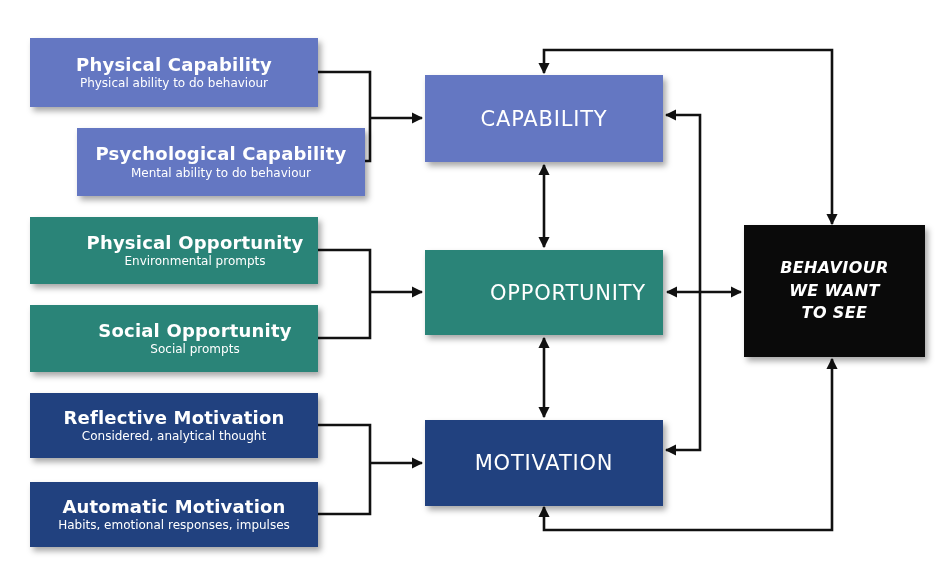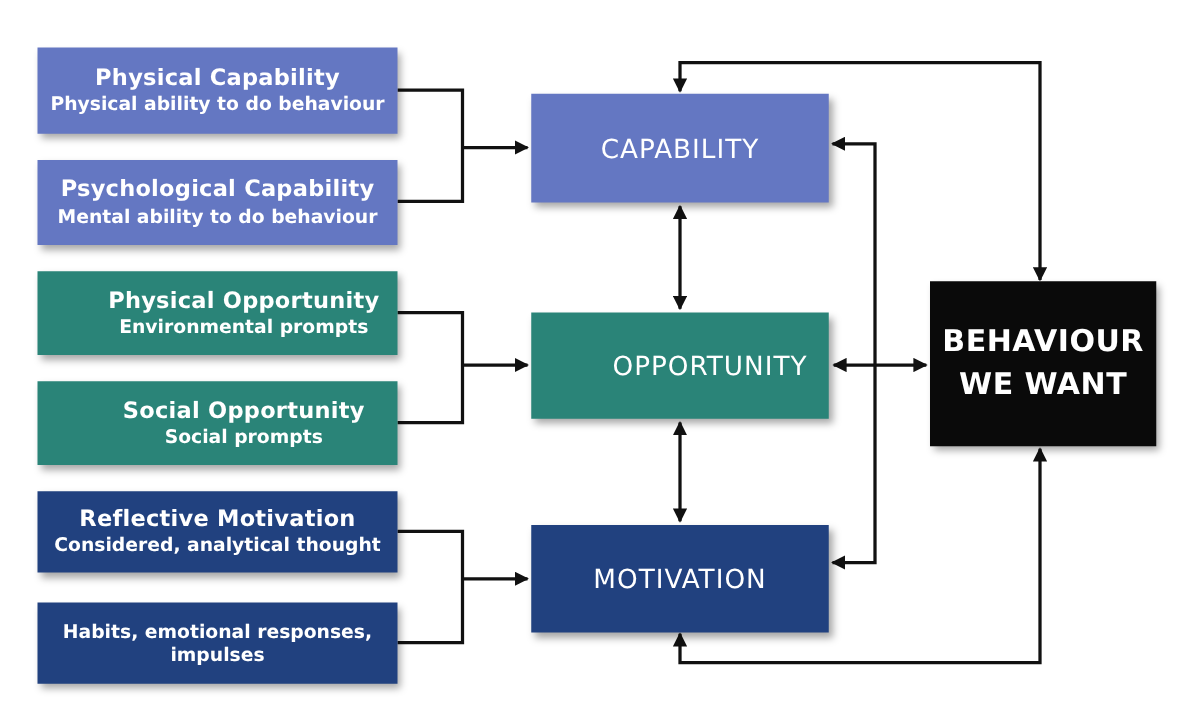--- a/index.html
+++ b/index.html
@@ -6,29 +6,29 @@
   body{
     width:952px;height:568px;position:relative;overflow:hidden;
     font-family:"DejaVu Sans","Liberation Sans",sans-serif;
   }
   #arrow-layer{position:absolute;left:0;top:0;z-index:0;}
   .node{position:absolute;z-index:1;display:flex;flex-direction:column;
     align-items:center;justify-content:center;text-align:center;color:#fff;
     box-shadow:3px 4px 6px rgba(0,0,0,0.35);box-sizing:border-box;}
   .lbox{left:30px;width:288px;padding:4px 6px;}
   .lbox .ltitle{font-weight:700;font-size:18px;line-height:1.2;letter-spacing:0.2px;}
-  .lbox .lsub{font-weight:700;font-size:15px;line-height:1.25;margin-top:1px;}
+  .lbox .lsub{font-weight:400;font-size:12px;line-height:1.25;margin-top:1px;}
   .cbox{left:425px;width:238px;height:87px;font-weight:400;font-size:21px;letter-spacing:0.8px;}
   .bbox{left:744px;top:225px;width:181px;height:132px;background:var(--c-black);
-    font-weight:700;font-size:24px;line-height:1.4;letter-spacing:0.4px;}
+    font-weight:700;font-size:16px;line-height:1.4;letter-spacing:0.4px;font-style:italic;}
   .grp-capability{background:var(--c-capability);align-items:center;}
   .grp-opportunity{background:var(--c-opportunity);padding-left:48px;}
   .grp-motivation{background:var(--c-motivation);}
   .b1{top:38px;height:69px;}
-  .b2{top:128px;height:68px;}
+  .b2{top:128px;height:68px;margin-left:47px;}
   .b3{top:217px;height:67px;}
   .b4{top:305px;height:67px;}
   .b5{top:393px;height:65px;align-items:center;}
   .b6{top:482px;height:65px;}
   .c1{top:75px;}
   .c2{top:250px;height:85px;justify-content:center;}
   .c3{top:420px;height:86px;text-align:center;}
 </style>
 </head>
 <body>
@@ -78,29 +78,31 @@
 </div>
 <div class="node lbox b4 grp-opportunity">
   <div class="ltitle">Social Opportunity</div>
   <div class="lsub">Social prompts</div>
 </div>
 <div class="node lbox b5 grp-motivation">
   <div class="ltitle">Reflective Motivation</div>
   <div class="lsub">Considered, analytical thought</div>
 </div>
 <div class="node lbox b6 grp-motivation">
+  <div class="ltitle">Automatic Motivation</div>
   <div class="lsub">Habits, emotional responses, impulses</div>
 </div>
 
 <div class="node cbox c1 grp-capability">
   <span>CAPABILITY</span>
 </div>
 <div class="node cbox c2 grp-opportunity">
   <span>OPPORTUNITY</span>
 </div>
 <div class="node cbox c3 grp-motivation">
   <span>MOTIVATION</span>
 </div>
 
 <div class="node bbox">
   <div>BEHAVIOUR</div>
   <div>WE WANT</div>
+  <div>TO SEE</div>
 </div>
 
 </body></html>

